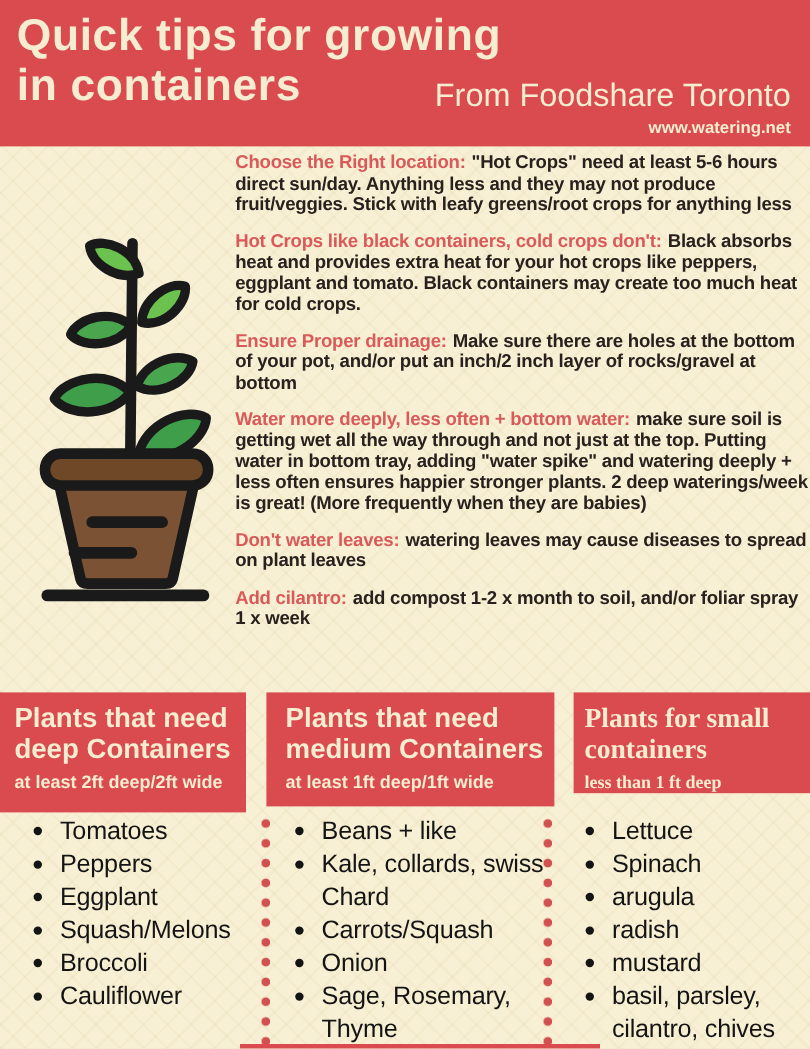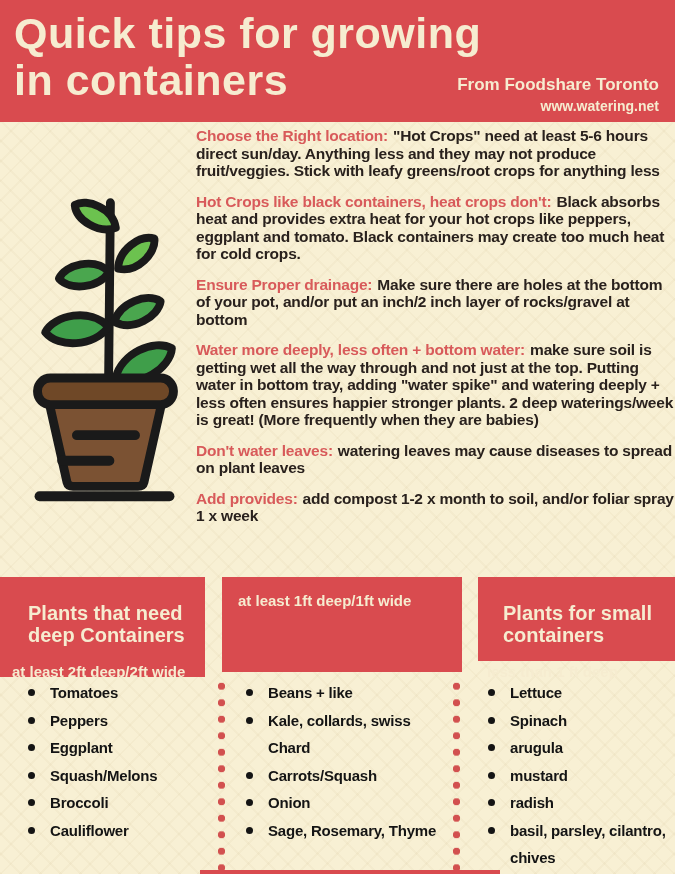--- a/index.html
+++ b/index.html
@@ -7,41 +7,41 @@
     position:relative;width:675px;height:874px;overflow:hidden;
     font-family:"Liberation Sans","DejaVu Sans",sans-serif;
     background-color:#f8f0d4;
     background-image:
       repeating-linear-gradient(45deg, rgba(170,140,80,0.05) 0 2px, rgba(0,0,0,0) 2px 14px),
       repeating-linear-gradient(-45deg, rgba(170,140,80,0.05) 0 2px, rgba(0,0,0,0) 2px 14px);
   }
   
   .header{position:absolute;top:0;left:0;width:675px;height:122px;background:#d94b4f;}
   .title{position:absolute;left:14px;top:10px;margin:0;color:#f6ecd0;
-    font-size:43px;font-weight:800;line-height:1.1;letter-spacing:0.5px;}
+    font-size:37px;font-weight:800;line-height:1.1;letter-spacing:0.5px;}
   .title span{display:block;}
   .byline-wrap{position:absolute;right:16px;bottom:8px;text-align:right;color:#f6ecd0;}
-  .byline{font-size:17px;font-weight:700;line-height:1.1;}
+  .byline{font-size:27px;font-weight:400;line-height:1.1;}
   .website{font-size:14px;font-weight:700;margin-top:3px;}
   
   .plant{position:absolute;left:12px;top:185px;width:185px;height:325px;}
   
   .tips{position:absolute;left:196px;top:127px;width:478px;color:#29211d;}
   .tips p{margin:0 0 13px 0;font-size:15.5px;font-weight:800;line-height:17.5px;letter-spacing:-0.2px;}
   .tip-label{color:#d85a5a;margin-right:5px;}
   
   .colbox{position:absolute;top:577px;background:#d94b4f;color:#f6ecd0;box-sizing:border-box;}
   .colbox-1{left:0;width:205px;height:100px;padding:9px 4px 0 12px;}
   .colbox-2{left:222px;width:240px;height:95px;padding:9px 4px 0 16px;}
-  .colbox-3{left:478px;width:197px;height:84px;padding:9px 4px 0 9px;}
-  .col-title{font-size:20px;font-weight:800;line-height:1.12;margin:16px;}
+  .colbox-3{left:478px;width:197px;height:84px;padding:9px 4px 0 9px;font-family:Liberation Serif, serif;}
+  .col-title{font-size:23px;font-weight:800;line-height:1.12;margin:0;}
   .col-sub{font-size:15px;font-weight:700;line-height:1.2;margin:6px 0 0 0;}
   
   .plant-list{position:absolute;top:679px;margin:0;padding:0;list-style:none;
-    font-size:15px;font-weight:700;color:#141414;letter-spacing:-0.2px;}
+    font-size:21px;font-weight:400;color:#141414;letter-spacing:-0.2px;}
   .list-1{left:22px;width:186px;}
   .list-2{left:240px;width:214px;}
   .list-3{left:482px;width:190px;}
   .plant-list li{position:relative;line-height:27.5px;padding-left:28px;}
   .bullet{position:absolute;left:6px;top:10px;width:7px;height:7px;border-radius:50%;background:#141414;}
   
   .divider{position:absolute;top:678px;width:7px;height:196px;background-repeat:repeat-y;
     background-image:radial-gradient(circle, #d2504f 3.4px, rgba(0,0,0,0) 3.9px);
     background-size:7px 16.5px;}
   .divider-1{left:218px;}
@@ -85,32 +85,33 @@
         <path d="M34,222 L148,222 L130,302 Q129,306 124,306 L58,306 Q53,306 52,302 Z" fill="#7b5233" stroke="#1a1a1a" stroke-width="9" stroke-linejoin="round"></path>
         <rect x="22" y="196" width="138" height="27" rx="13" fill="#6f4827" stroke="#1a1a1a" stroke-width="9"></rect>
         <path d="M62,254 H121 M47,280 H95" stroke="#1a1a1a" stroke-width="10" stroke-linecap="round" fill="none"></path>
         <path d="M24,316 H156" stroke="#1a1a1a" stroke-width="10" stroke-linecap="round" fill="none"></path>
       </g>
     </svg>
   </div>
 
   <div class="tips">
     <p><span class="tip-label">Choose the Right location:</span><span>"Hot Crops" need at least 5-6 hours direct sun/day. Anything less and they may not produce fruit/veggies. Stick with leafy greens/root crops for anything less</span></p>
-    <p><span class="tip-label">Hot Crops like black containers, heat crops don't:</span><span>Black absorbs heat and provides extra heat for your hot crops like peppers, eggplant and tomato. Black containers may create too much heat for cold crops.</span></p>
+    <p><span class="tip-label">Hot Crops like black containers, cold crops don't:</span><span>Black absorbs heat and provides extra heat for your hot crops like peppers, eggplant and tomato. Black containers may create too much heat for cold crops.</span></p>
     <p><span class="tip-label">Ensure Proper drainage:</span><span>Make sure there are holes at the bottom of your pot, and/or put an inch/2 inch layer of rocks/gravel at bottom</span></p>
     <p><span class="tip-label">Water more deeply, less often + bottom water:</span><span>make sure soil is getting wet all the way through and not just at the top. Putting water in bottom tray, adding "water spike" and watering deeply + less often ensures happier stronger plants. 2 deep waterings/week is great! (More frequently when they are babies)</span></p>
     <p><span class="tip-label">Don't water leaves:</span><span>watering leaves may cause diseases to spread on plant leaves</span></p>
-    <p><span class="tip-label">Add provides:</span><span>add compost 1-2 x month to soil, and/or foliar spray 1 x week</span></p>
+    <p><span class="tip-label">Add cilantro:</span><span>add compost 1-2 x month to soil, and/or foliar spray 1 x week</span></p>
   </div>
 
   <div class="colbox colbox-1">
     <h2 class="col-title">Plants that need deep Containers</h2>
     <p class="col-sub">at least 2ft deep/2ft wide</p>
   </div>
   <div class="colbox colbox-2">
+    <h2 class="col-title">Plants that need medium Containers</h2>
     <p class="col-sub">at least 1ft deep/1ft wide</p>
   </div>
   <div class="colbox colbox-3">
     <h2 class="col-title">Plants for small containers</h2>
     <p class="col-sub">less than 1 ft deep</p>
   </div>
 
   <ul class="plant-list list-1">
       <li><span class="bullet"></span><span>Tomatoes</span></li>
       <li><span class="bullet"></span><span>Peppers</span></li>
@@ -123,22 +124,22 @@
       <li><span class="bullet"></span><span>Beans + like</span></li>
       <li><span class="bullet"></span><span>Kale, collards, swiss Chard</span></li>
       <li><span class="bullet"></span><span>Carrots/Squash</span></li>
       <li><span class="bullet"></span><span>Onion</span></li>
       <li><span class="bullet"></span><span>Sage, Rosemary, Thyme</span></li>
     </ul>
   <ul class="plant-list list-3">
       <li><span class="bullet"></span><span>Lettuce</span></li>
       <li><span class="bullet"></span><span>Spinach</span></li>
       <li><span class="bullet"></span><span>arugula</span></li>
+      <li><span class="bullet"></span><span>radish</span></li>
       <li><span class="bullet"></span><span>mustard</span></li>
-      <li><span class="bullet"></span><span>radish</span></li>
       <li><span class="bullet"></span><span>basil, parsley, cilantro, chives</span></li>
     </ul>
 
   <div class="divider divider-1"></div>
   <div class="divider divider-2"></div>
 
   <div class="bottom-strip"></div>
 </div>
 
 </body></html>

